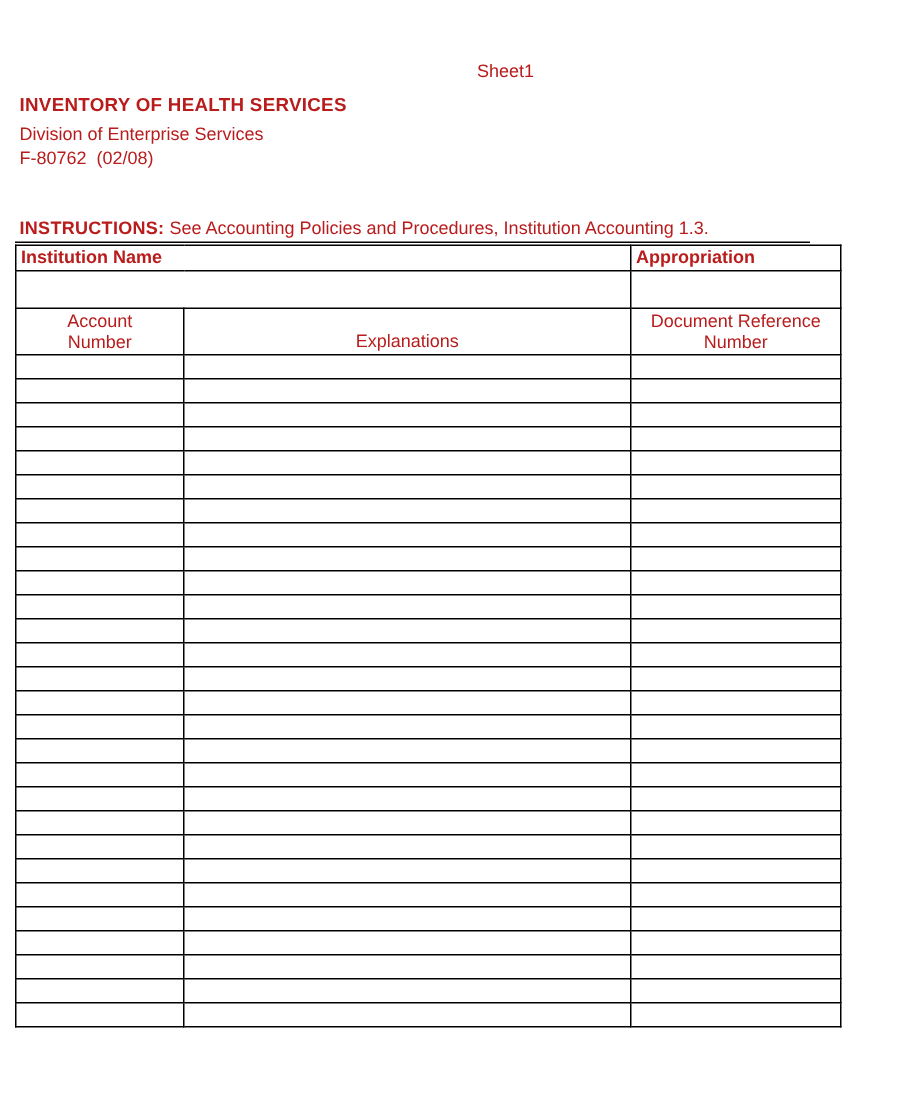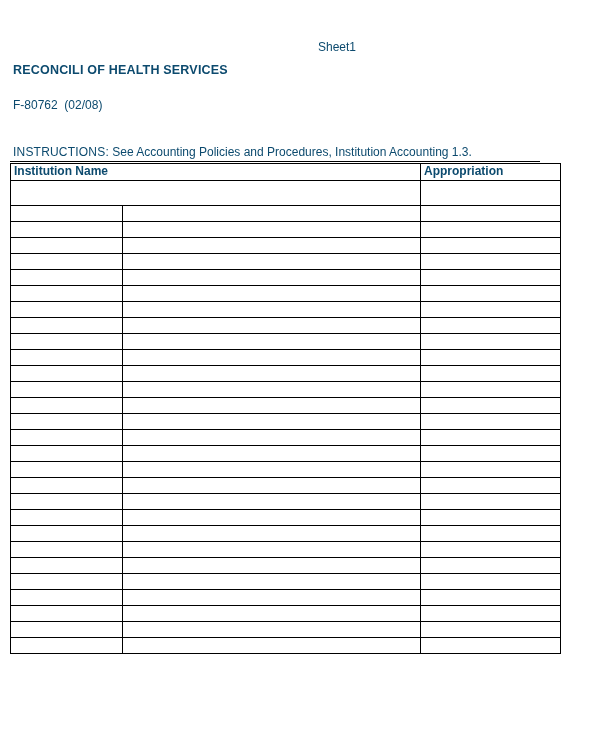--- a/index.html
+++ b/index.html
@@ -1,32 +1,32 @@
 <!DOCTYPE html>
 <html><head>
 <meta charset="utf-8">
 <style>
   
   html,body{margin:0;padding:0;}
   body{background:#ffffff;}
   .page{
     position:relative;width:600px;height:730px;background:#ffffff;overflow:hidden;
-    font-family:"Liberation Sans",sans-serif;color:#0c4a6e;
+    font-family:"Liberation Sans",sans-serif;color:#b91c1c;
   }
   .abs{position:absolute;white-space:nowrap;}
   .sheet-label{left:318px;top:40px;font-size:12px;}
   .department{left:13px;top:63px;font-size:12.5px;font-weight:bold;letter-spacing:0.2px;}
   .division{left:13px;top:82px;font-size:12px;}
   .form-number{left:13px;top:98px;font-size:12px;white-space:pre;}
   .doc-title{left:318px;top:111px;font-size:15px;font-weight:bold;letter-spacing:0.4px;}
   .instructions{
     left:10px;top:145px;width:527px;height:16px;border-bottom:1px solid #000;
     font-size:12px;padding-left:3px;overflow:hidden;
   }
-  .instructions .label{font-weight:normal;letter-spacing:0.2px;}
+  .instructions .label{font-weight:bold;letter-spacing:0.2px;}
 
   table.grid{
     position:absolute;left:10px;top:163px;width:550px;
     border-collapse:collapse;table-layout:fixed;
   }
   table.grid td{
     border:1px solid #000;padding:0 3px;font-size:12px;
     vertical-align:middle;overflow:hidden;
   }
   col.c1{width:112px;}
@@ -38,21 +38,22 @@
   tr.colhead-row td.explain-cell{vertical-align:bottom;padding-bottom:2px;}
   tbody.data-rows td{height:15px;}
 </style>
 </head>
 <body>
 
 <div class="page">
 
   <div class="abs sheet-label">Sheet1</div>
 
-  <div class="abs department">RECONCILI OF HEALTH SERVICES</div>
+  <div class="abs department">INVENTORY OF HEALTH SERVICES</div>
+  <div class="abs division">Division of Enterprise Services</div>
   <div class="abs form-number">F-80762  (02/08)</div>
 
 
   <div class="abs instructions">
     <span class="label">INSTRUCTIONS:</span><span> See Accounting Policies and Procedures, Institution Accounting 1.3.</span>
   </div>
 
   <table class="grid">
     <colgroup>
       <col class="c1">
@@ -61,20 +62,31 @@
     </colgroup>
     <tbody>
       <tr class="inst-row">
         <td colspan="2">Institution Name</td>
         <td>Appropriation</td>
       </tr>
       <tr class="blank-row">
         <td colspan="2"></td>
         <td></td>
       </tr>
+      <tr class="colhead-row">
+        <td>
+          <div>Account</div>
+          <div>Number</div>
+        </td>
+        <td class="explain-cell">Explanations</td>
+        <td>
+          <div>Document Reference</div>
+          <div>Number</div>
+        </td>
+      </tr>
     </tbody>
     <tbody class="data-rows">
         <tr>
           <td></td>
           <td></td>
           <td></td>
         </tr>
         <tr>
           <td></td>
           <td></td>

